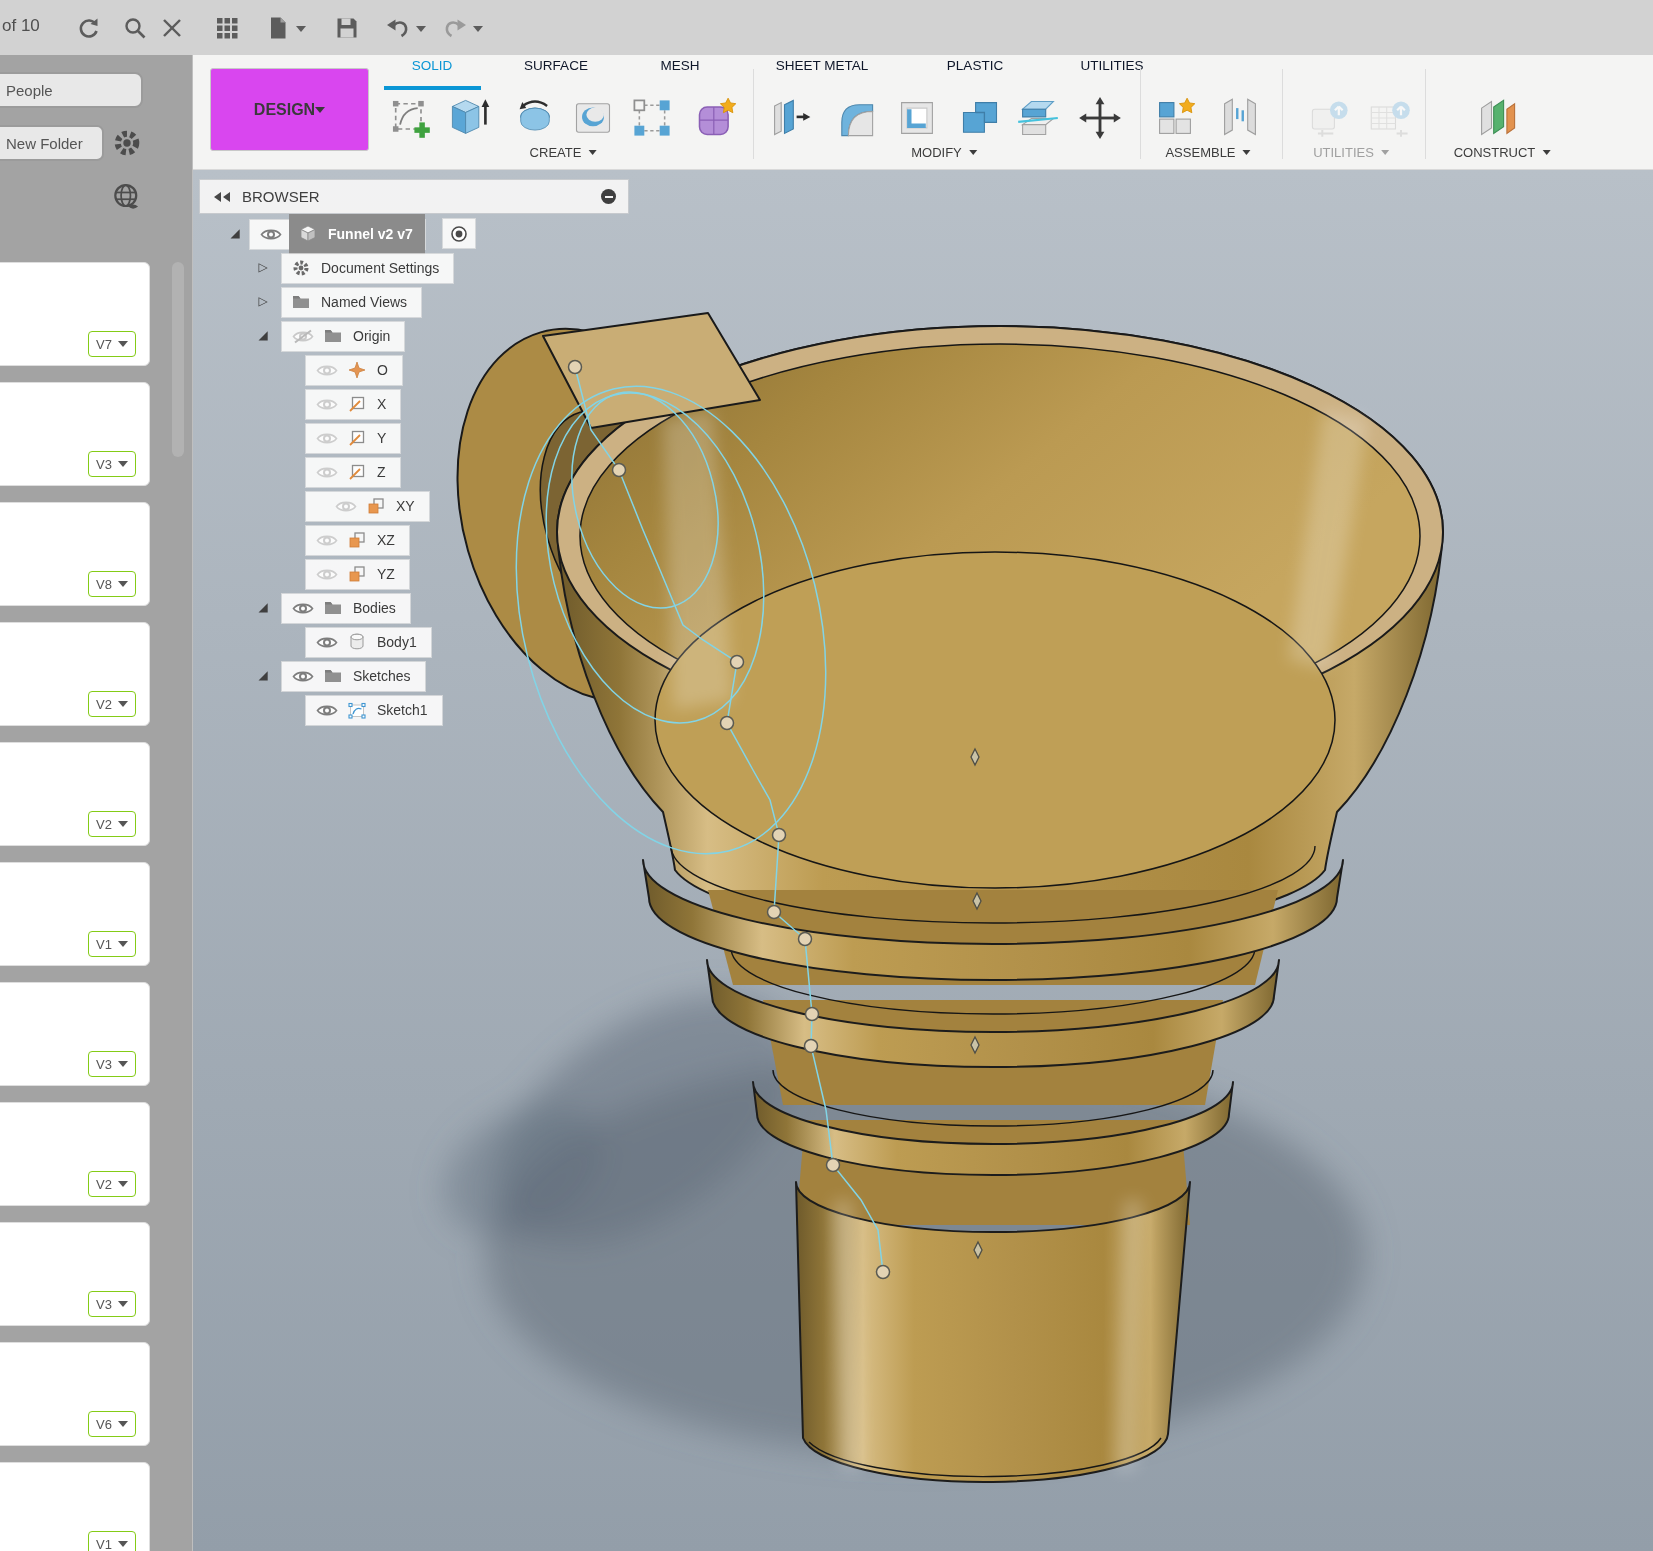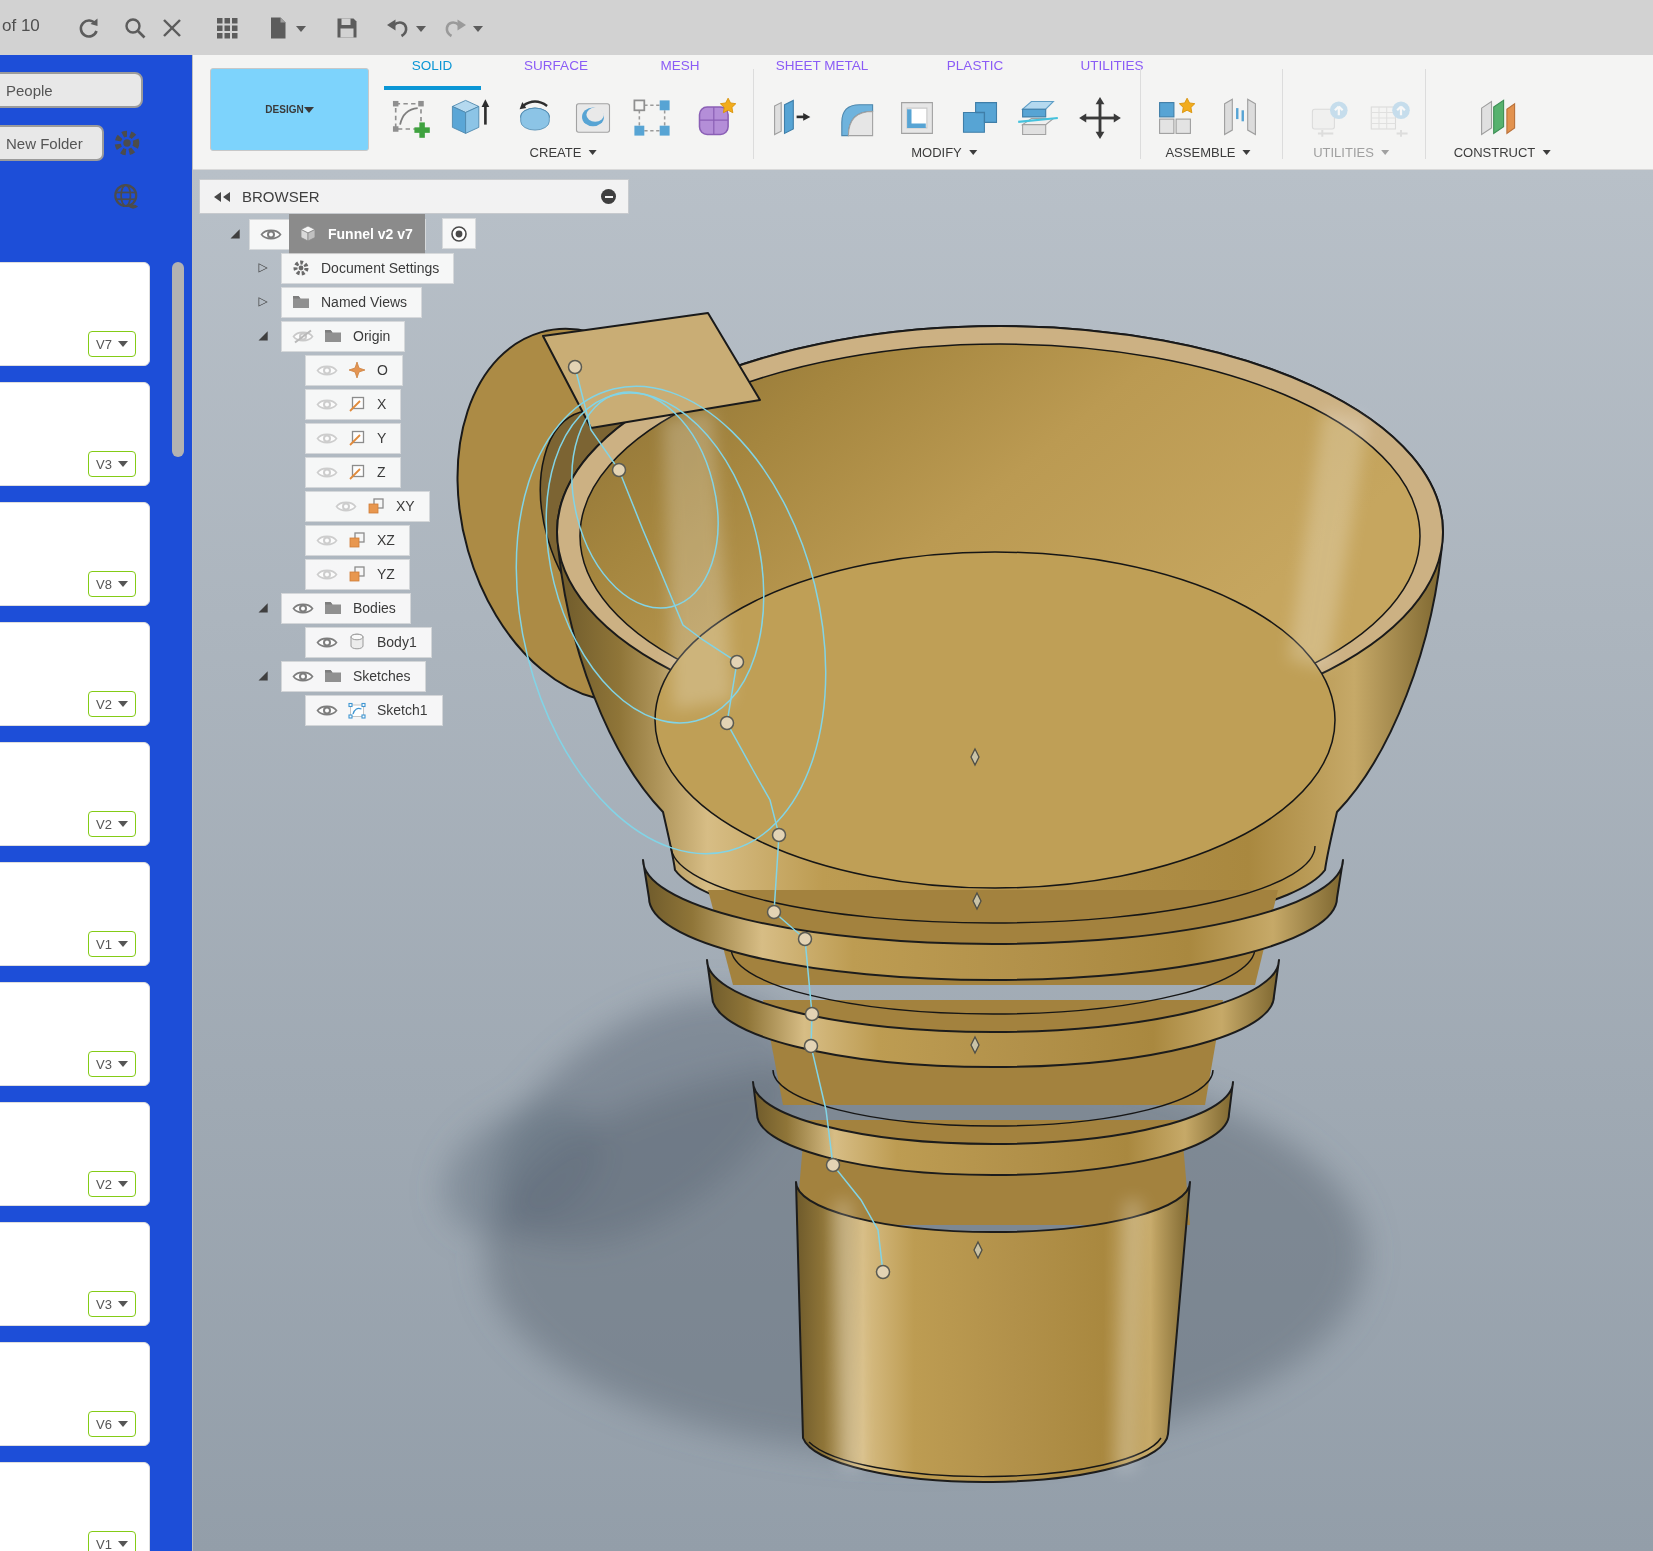--- a/index.html
+++ b/index.html
@@ -6,36 +6,36 @@
   #app{position:relative;width:1653px;height:1551px;overflow:hidden;
        font-family:"Liberation Sans",sans-serif;color:#3c3c3c;}
 
   
   #topbar{position:absolute;left:0;top:0;width:1653px;height:55px;background:#d2d2d2;}
   #page-indicator{position:absolute;left:2px;top:16px;font-size:17px;color:#4f4f4f;}
   .tb-icon{position:absolute;top:14px;width:28px;height:28px;display:flex;align-items:center;justify-content:center;cursor:pointer;}
   .tb-caret{position:absolute;top:26px;width:0;height:0;border-left:5px solid transparent;border-right:5px solid transparent;border-top:6px solid #5c5c5c;}
 
   
-  #datapanel{position:absolute;left:0;top:55px;width:193px;height:1496px;background:#1d4ed8;border-right:1px solid #bfbfbf;box-sizing:border-box;}
+  #datapanel{position:absolute;left:0;top:55px;width:193px;height:1496px;background:#a3a3a3;border-right:1px solid #bfbfbf;box-sizing:border-box;}
   #people-btn{position:absolute;left:-30px;top:17px;width:173px;height:36px;border:2px solid #9b9b9b;border-radius:8px;background:#e8e8e8;display:flex;align-items:center;padding-left:34px;font-size:15px;color:#555;box-sizing:border-box;cursor:pointer;}
   #newfolder-btn{position:absolute;left:-14px;top:70px;width:118px;height:36px;border:2px solid #9b9b9b;border-radius:7px;background:#e8e8e8;display:flex;align-items:center;padding-left:18px;font-size:15px;color:#555;box-sizing:border-box;cursor:pointer;}
   #panel-gear{position:absolute;left:111px;top:72px;width:32px;height:32px;cursor:pointer;}
   #panel-globe{position:absolute;left:111px;top:127px;width:32px;height:32px;cursor:pointer;}
   .vcard{position:absolute;left:-20px;width:170px;height:104px;background:#fff;border:1px solid #dedede;border-radius:6px;box-sizing:border-box;cursor:pointer;}
   .vbadge{position:absolute;right:13px;bottom:8px;height:24px;border:1px solid #84cc16;border-radius:4px;background:#fff;display:flex;align-items:center;gap:6px;padding:0 7px;font-size:13px;color:#555;cursor:pointer;}
   .vbadge .caret{width:0;height:0;border-left:5px solid transparent;border-right:5px solid transparent;border-top:6px solid #555;}
   #panel-scroll{position:absolute;left:172px;top:207px;width:12px;height:1289px;}
   #panel-scroll .thumb{position:absolute;left:0;top:0;width:12px;height:195px;background:#b2b2b2;border-radius:6px;}
 
   
   #ribbon{position:absolute;left:193px;top:55px;width:1460px;height:115px;background:#f4f4f3;border-bottom:1px solid #d9d9d9;box-sizing:border-box;}
-  #design-btn{position:absolute;left:17px;top:13px;width:157px;height:81px;background:#7dd3fc;border:1px solid #c8c8c8;border-radius:3px;display:flex;align-items:center;justify-content:center;font-size:10px;font-weight:bold;color:#3a3a3a;cursor:pointer;}
+  #design-btn{position:absolute;left:17px;top:13px;width:157px;height:81px;background:#d946ef;border:1px solid #c8c8c8;border-radius:3px;display:flex;align-items:center;justify-content:center;font-size:16px;font-weight:bold;color:#3a3a3a;cursor:pointer;}
   #design-btn .caret{width:0;height:0;border-left:5px solid transparent;border-right:5px solid transparent;border-top:6px solid #3a3a3a;}
-  .rtab{position:absolute;top:3px;transform:translateX(-50%);font-size:13.5px;color:#8b5cf6;cursor:pointer;white-space:nowrap;}
+  .rtab{position:absolute;top:3px;transform:translateX(-50%);font-size:13.5px;color:#0f172a;cursor:pointer;white-space:nowrap;}
   .rtab.active{color:#0a96d5;}
   #tab-underline{position:absolute;left:191px;top:31px;width:97px;height:4px;background:#0a96d5;}
   .tool{position:absolute;top:36px;width:52px;height:54px;transform:translateX(-50%);display:flex;align-items:center;justify-content:center;cursor:pointer;}
   .tool svg{width:44px;height:44px;}
   .rgroup-label{position:absolute;top:90px;transform:translateX(-50%);font-size:13px;color:#3c3c3c;display:flex;align-items:center;gap:7px;cursor:pointer;white-space:nowrap;}
   .rgroup-label .caret{width:0;height:0;border-left:4.5px solid transparent;border-right:4.5px solid transparent;border-top:5.5px solid #3c3c3c;}
   .rgroup-label.disabled{color:#a0a0a0;}
   .rgroup-label.disabled .caret{border-top-color:#a0a0a0;}
   .rsep{position:absolute;top:14px;width:1px;height:90px;background:#dcdcdc;}
   .tool.disabled{opacity:.45;}

